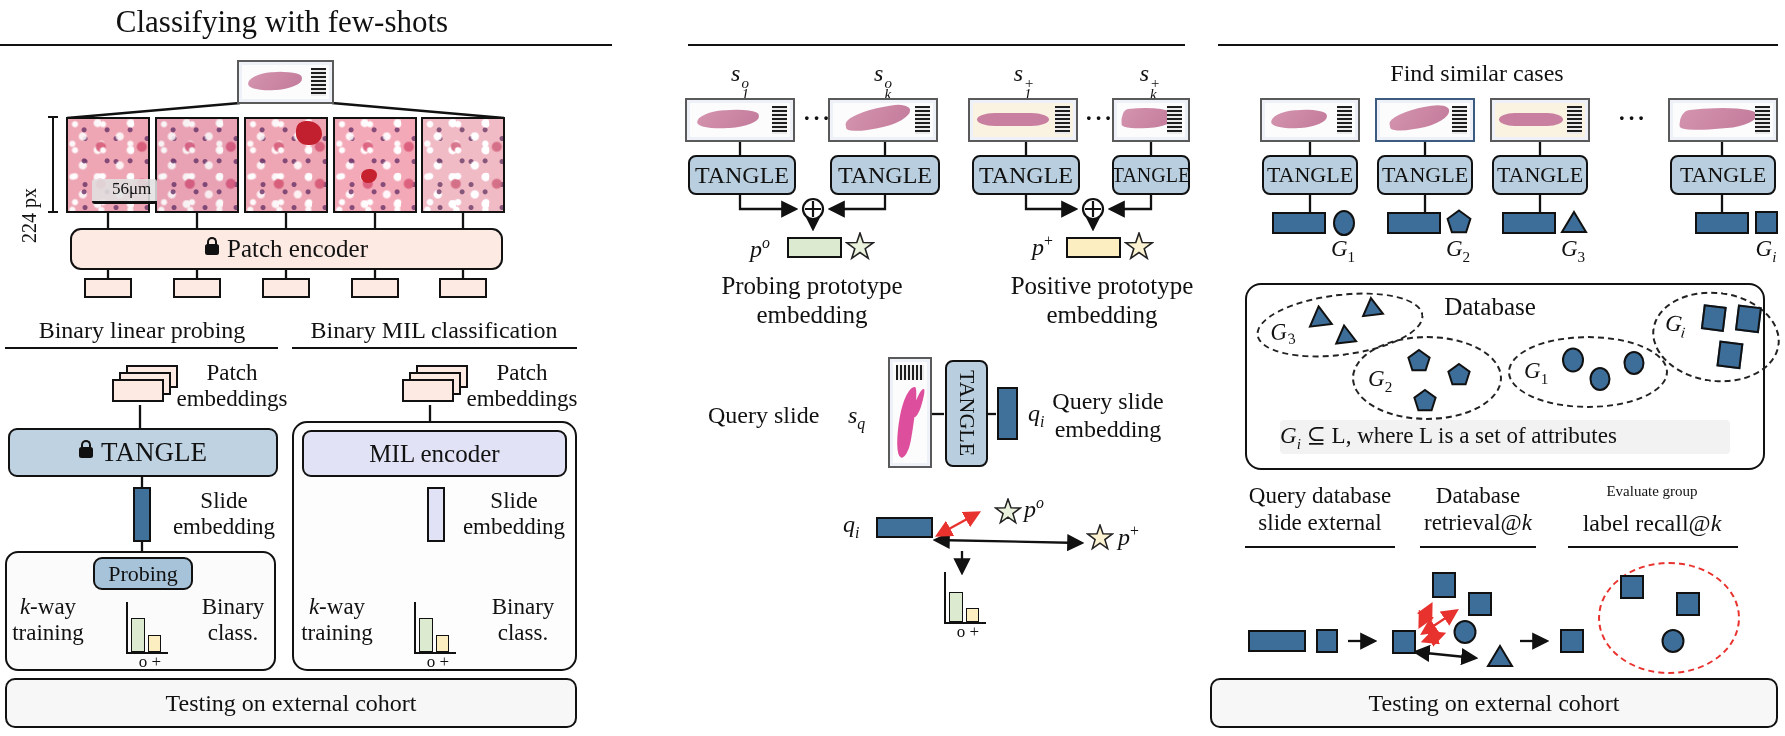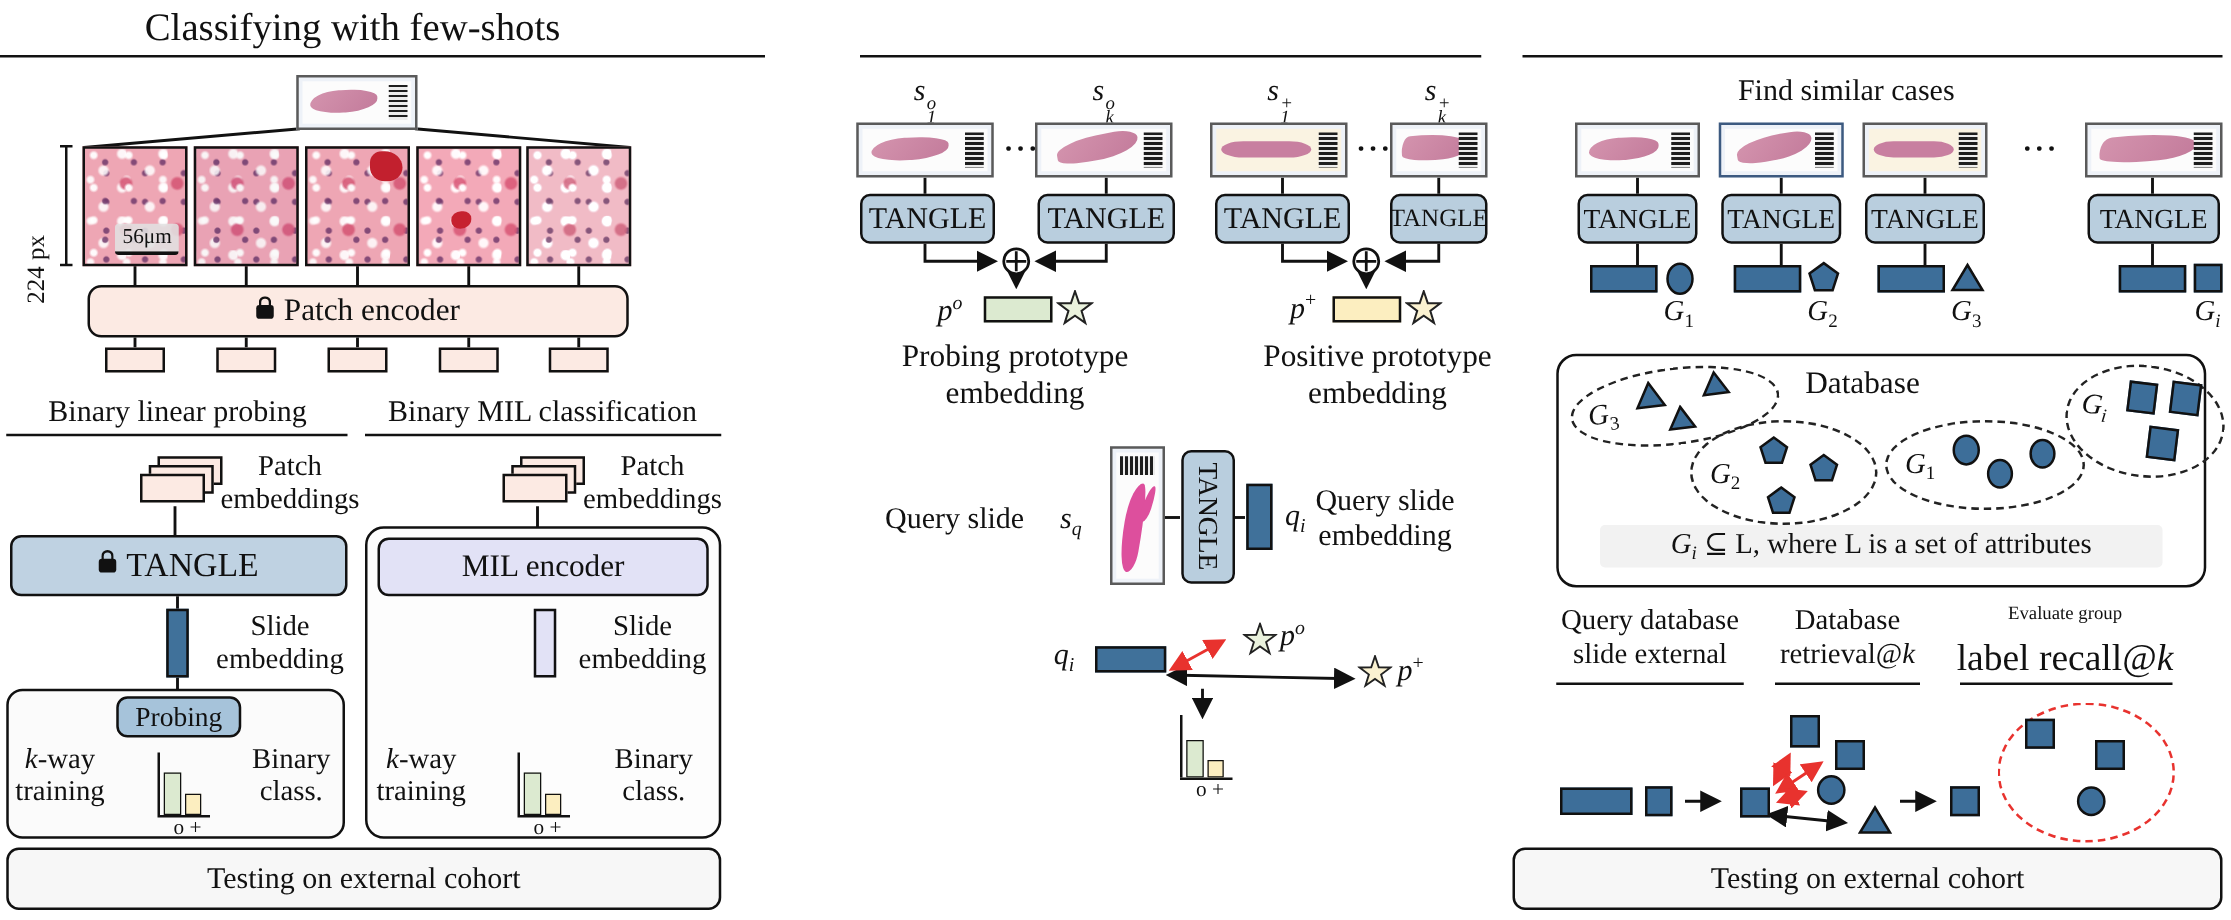--- a/index.html
+++ b/index.html
@@ -160,21 +160,21 @@
   <div class="patch" style="left:66px;top:117px;"></div>
   <div class="patch" style="left:155px;top:117px;filter:hue-rotate(-4deg) brightness(.98);"></div>
   <div class="patch" style="left:244px;top:117px;">
     <div class="abs" style="right:4px;top:2px;width:26px;height:24px;background:#c2202e;border-radius:40% 60% 50% 50%;"></div>
   </div>
   <div class="patch" style="left:333px;top:117px;filter:brightness(1.02);">
     <div class="abs" style="left:26px;top:50px;width:16px;height:14px;background:#c2202e;border-radius:50% 40% 55% 45%;"></div>
   </div>
   <div class="patch" style="left:421px;top:117px;filter:brightness(1.1) saturate(.75);"></div>
 
-  <div class="abs ser" style="left:92px;top:179px;font-size:17px;background:rgba(225,225,225,.88);padding:0 6px 2px 6px;border-radius:3px;border-bottom:3.5px solid #111;">56μm</div>
+  <div class="abs ser" style="left:92px;top:179px;font-size:17px;background:rgba(225,225,225,.88);padding:0 6px 2px 20px;border-radius:3px;border-bottom:3.5px solid #111;">56μm</div>
 
   <div class="box pinkbox" style="left:70px;top:228px;width:433px;height:42px;border-radius:11px;display:flex;align-items:center;justify-content:center;font-size:25px;">
     <span class="lock">
         <span class="shackle"></span>
       </span>
     <span>Patch encoder</span>
   </div>
   <div class="box pinkbox" style="left:84px;top:278px;width:48px;height:20px;"></div>
   <div class="box pinkbox" style="left:173px;top:278px;width:48px;height:20px;"></div>
   <div class="box pinkbox" style="left:262px;top:278px;width:48px;height:20px;"></div>
@@ -482,32 +482,32 @@
           <ellipse cx="12" cy="13" rx="9.5" ry="11" fill="#3d6e99" stroke="#111" stroke-width="2"></ellipse>
         </svg></div>
   </div>
   <div class="dash-ell" style="left:1652px;top:292px;width:128px;height:90px;transform:rotate(7deg);">
     <div class="abs ser" style="left:10px;top:22px;font-size:23px;"><i>G</i><sub><i>i</i></sub></div>
     <div class="box" style="left:46px;top:12px;width:23px;height:25px;background:#3d6e99;border-width:2px;"></div>
     <div class="box" style="left:80px;top:8px;width:24px;height:26px;background:#3d6e99;border-width:2px;"></div>
     <div class="box" style="left:66px;top:46px;width:24px;height:26px;background:#3d6e99;border-width:2px;"></div>
   </div>
 
-  <div class="abs" style="left:1280px;top:420px;width:450px;height:34px;background:#f2f2f2;border-radius:4px;display:flex;align-items:center;justify-content:center;">
+  <div class="abs" style="left:1280px;top:420px;width:450px;height:34px;background:#f2f2f2;border-radius:4px;display:flex;align-items:center;">
     <span class="ser" style="font-size:23px;"><i>G</i><sub><i>i</i></sub><span> ⊆ L, where L is a set of attributes</span></span>
   </div>
 
   <div class="abs ser cx" style="left:1320px;top:483px;font-size:23px;">Query database</div>
   <div class="abs ser cx" style="left:1320px;top:510px;font-size:23px;"><span>slide external</span><i></i></div>
   <div class="underline2" style="left:1245px;top:546px;width:150px;"></div>
   <div class="abs ser cx" style="left:1478px;top:483px;font-size:23px;">Database</div>
   <div class="abs ser cx" style="left:1478px;top:510px;font-size:23px;"><span>retrieval@</span><i>k</i></div>
   <div class="underline2" style="left:1420px;top:546px;width:116px;"></div>
   <div class="abs ser cx" style="left:1652px;top:483px;font-size:15px;">Evaluate group</div>
-  <div class="abs ser cx" style="left:1652px;top:510px;font-size:30px;"><span>label recall@</span><i>k</i></div>
+  <div class="abs ser cx" style="left:1652px;top:510px;font-size:24px;"><span>label recall@</span><i>k</i></div>
   <div class="underline2" style="left:1568px;top:546px;width:170px;"></div>
 
   <div class="box" style="left:1248px;top:630px;width:58px;height:22px;background:#3d6e99;"></div>
   <div class="box" style="left:1316px;top:629px;width:22px;height:24px;background:#3d6e99;"></div>
   <div class="box" style="left:1392px;top:630px;width:24px;height:24px;background:#3d6e99;"></div>
   <div class="box" style="left:1432px;top:572px;width:24px;height:26px;background:#3d6e99;"></div>
   <div class="box" style="left:1468px;top:592px;width:24px;height:24px;background:#3d6e99;"></div>
   <div class="abs" style="left:1452px;top:619px;"><svg width="26" height="26">
         <ellipse cx="13" cy="13" rx="10.5" ry="11" fill="#3d6e99" stroke="#111" stroke-width="2"></ellipse>
       </svg></div>

